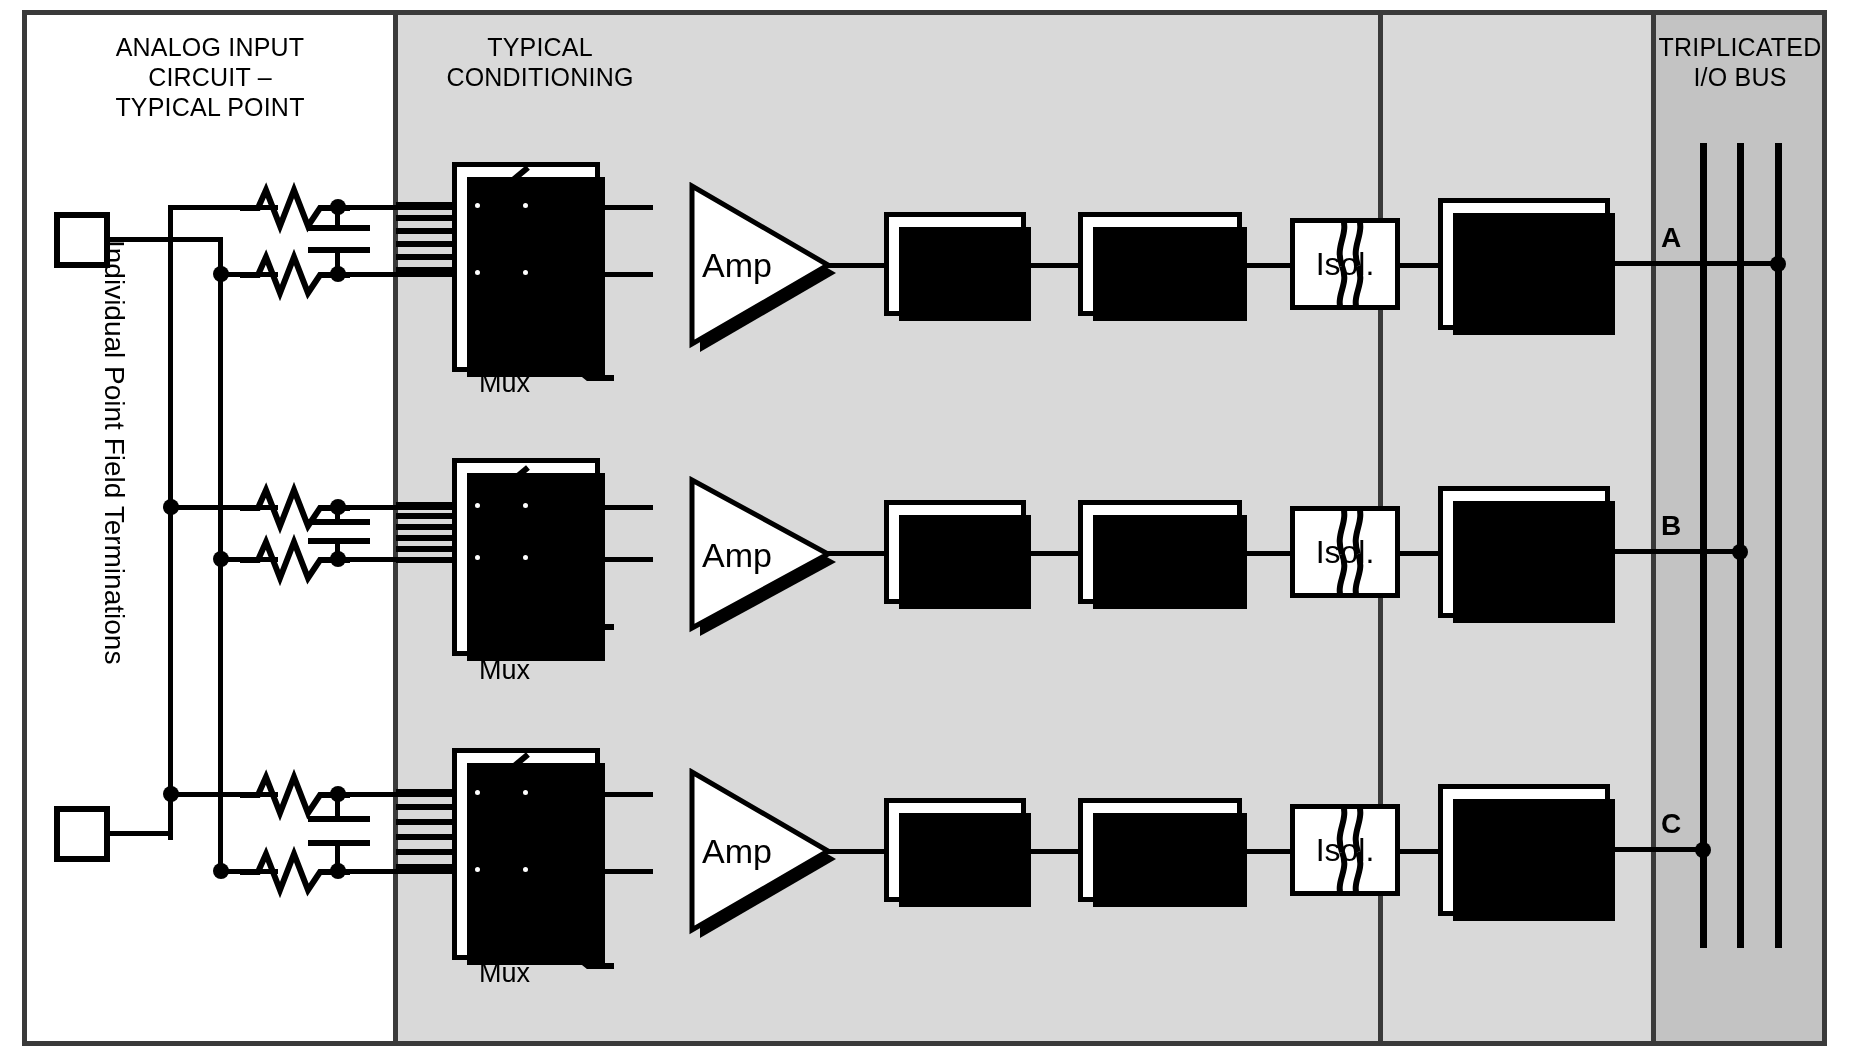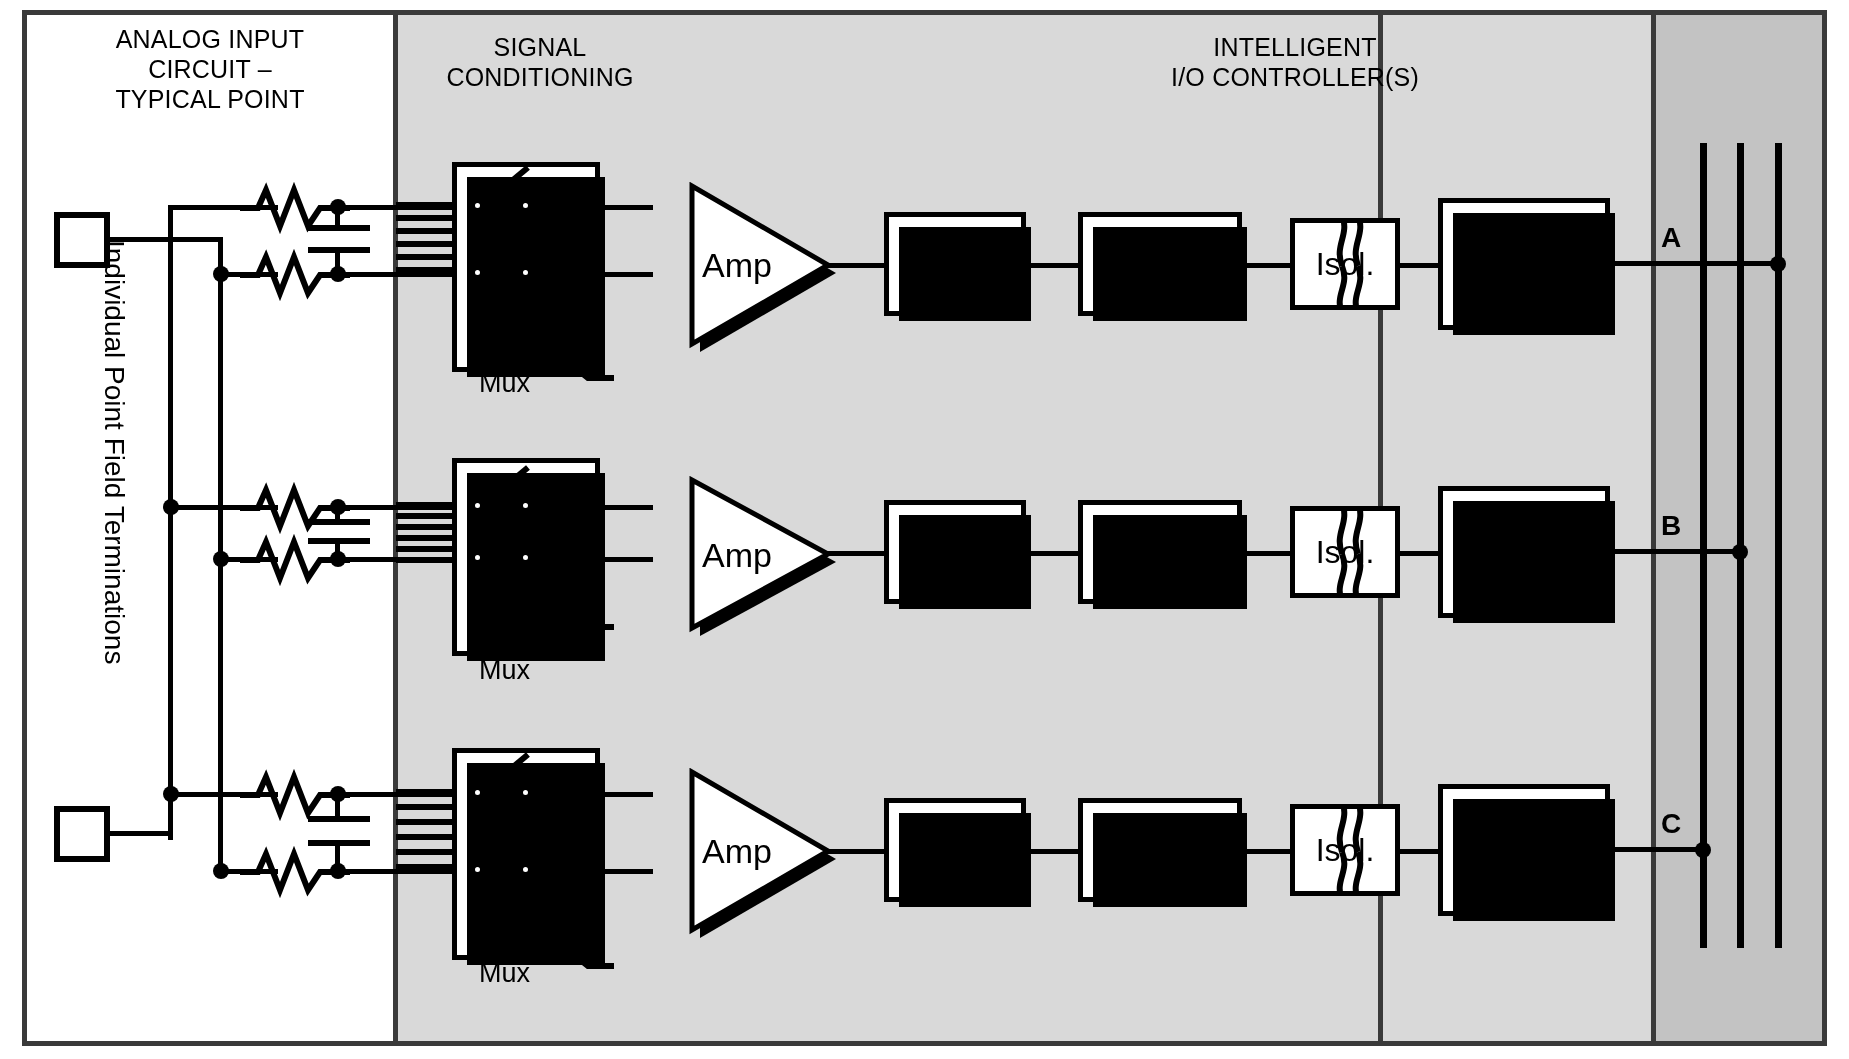--- a/index.html
+++ b/index.html
@@ -202,27 +202,27 @@
 </head>
 <body>
 
 <div id="root">
 
   <div class="panel" id="panel-signal"></div>
   <div class="panel" id="panel-analog"></div>
   <div class="panel" id="panel-bus"></div>
   <div class="panel-divider" style="left:1378px;"></div>
 
-  <div class="col-head" style="left:50px; top:24px; width:320px;">ANALOG INPUT
+  <div class="col-head" style="left:50px; top:32px; width:320px;">ANALOG INPUT
 CIRCUIT –
 TYPICAL POINT</div>
-  <div class="col-head" style="left:405px; top:32px; width:270px;">SIGNAL
+  <div class="col-head" style="left:405px; top:32px; width:270px;">TYPICAL
 CONDITIONING</div>
-  <div class="col-head" style="left:1145px; top:32px; width:300px;">INTELLIGENT
-I/O CONTROLLER(S)</div>
+  <div class="col-head" style="left:1655px; top:32px; width:170px;">TRIPLICATED
+I/O BUS</div>
 
   <div class="vcaption" style="left:130px; top:240px; width:420px;">Individual Point
 Field Terminations</div>
 
   <div class="terminal" style="left:54px; top:212px;"></div>
 
   <div class="terminal" style="left:54px; top:806px;"></div>
 
   <div class="h-wire" style="left:110px; top:237px; width:110px;"></div>
 

